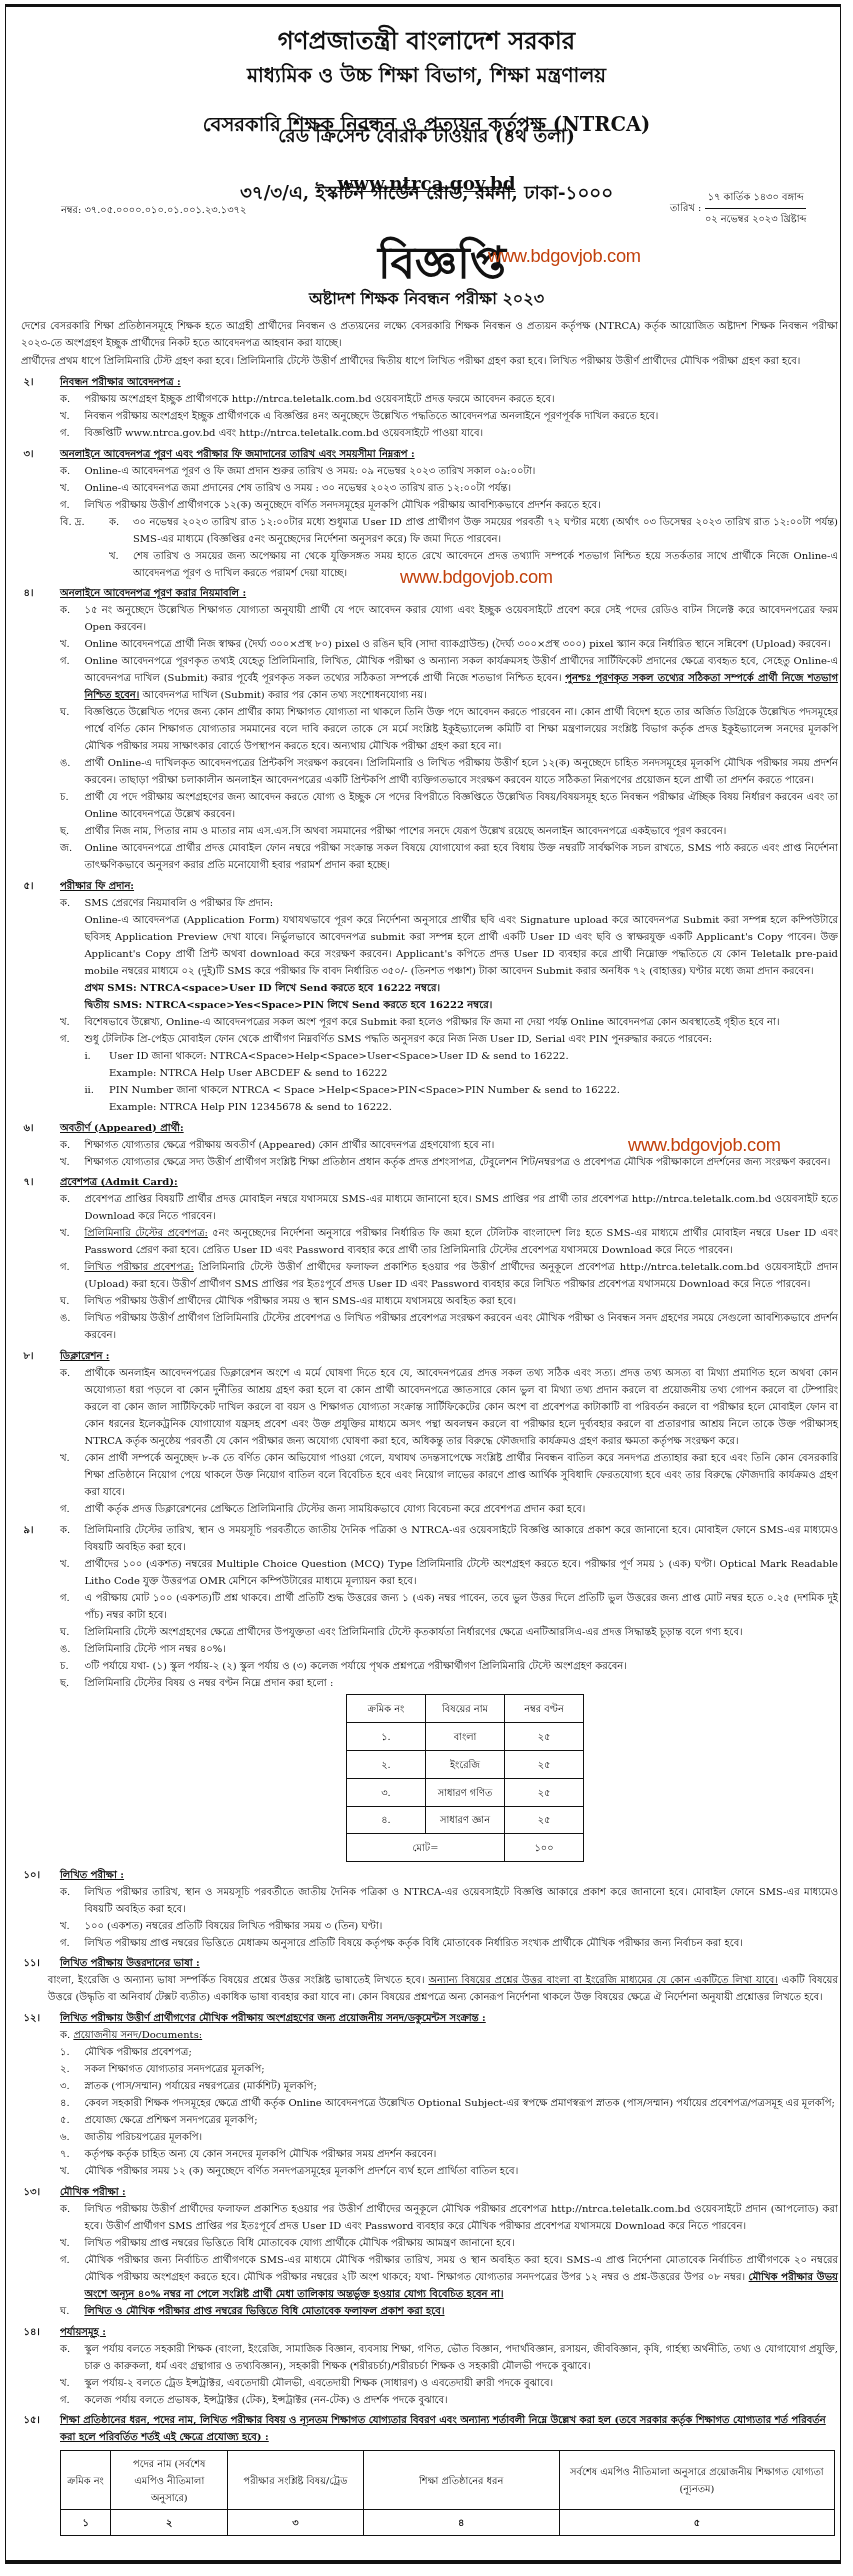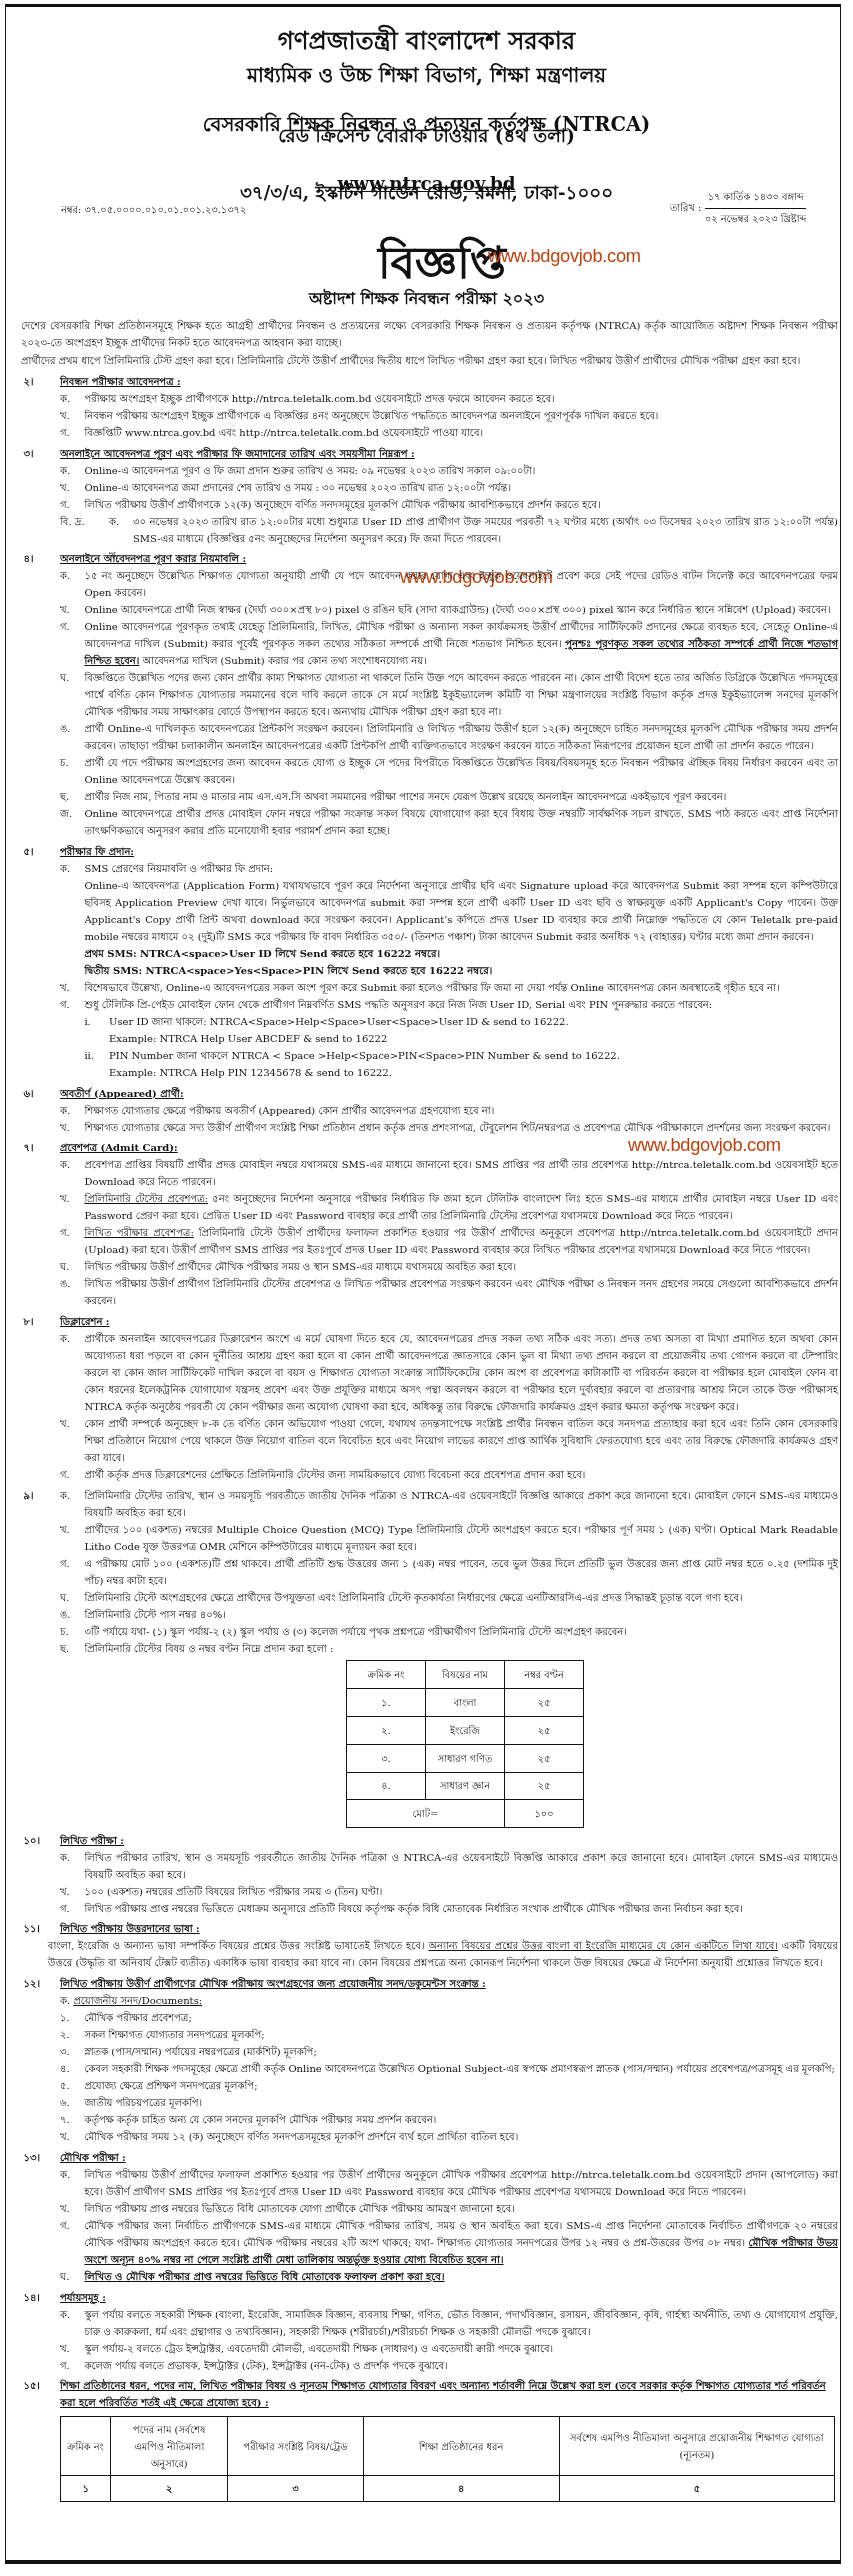--- a/index.html
+++ b/index.html
@@ -83,20 +83,21 @@
       <div class="item"><span class="m">ক.</span><span>Online-এ আবেদনপত্র পূরণ ও ফি জমা প্রদান শুরুর তারিখ ও সময়: ০৯ নভেম্বর ২০২৩ তারিখ সকাল ০৯:০০টা।</span></div>
       <div class="item"><span class="m">খ.</span><span>Online-এ আবেদনপত্র জমা প্রদানের শেষ তারিখ ও সময় : ৩০ নভেম্বর ২০২৩ তারিখ রাত ১২:০০টা পর্যন্ত।</span></div>
       <div class="item"><span class="m">গ.</span><span>লিখিত পরীক্ষায় উত্তীর্ণ প্রার্থীগণকে ১২(ক) অনুচ্ছেদে বর্ণিত সনদসমূহের মূলকপি মৌখিক পরীক্ষায় আবশ্যিকভাবে প্রদর্শন করতে হবে।</span></div>
       <div class="item" style="padding-left:73px;">
         <span class="m">বি. দ্র.</span>
         <span class="m" style="left:49px;">ক.</span>
         <span>৩০ নভেম্বর ২০২৩ তারিখ রাত ১২:০০টার মধ্যে শুধুমাত্র User ID প্রাপ্ত প্রার্থীগণ উক্ত সময়ের পরবর্তী ৭২ ঘণ্টার মধ্যে (অর্থাৎ ০৩ ডিসেম্বর ২০২৩ তারিখ রাত ১২:০০টা পর্যন্ত) SMS-এর মাধ্যমে (বিজ্ঞপ্তির ৫নং অনুচ্ছেদের নির্দেশনা অনুসরণ করে) ফি জমা দিতে পারবেন।</span>
       </div>
       <div class="item" style="padding-left:73px;">
         <span class="m" style="left:49px;">খ.</span>
+        <span>শেষ তারিখ ও সময়ের জন্য অপেক্ষায় না থেকে যুক্তিসঙ্গত সময় হাতে রেখে আবেদনে প্রদত্ত তথ্যাদি সম্পর্কে শতভাগ নিশ্চিত হয়ে সতর্কতার সাথে প্রার্থীকে নিজে Online-এ আবেদনপত্র পূরণ ও দাখিল করতে পরামর্শ দেয়া যাচ্ছে।</span>
       </div>
     </div>
 
     <div class="sec">
       <span class="num">৪।</span>
       <div class="title">অনলাইনে আবেদনপত্র পূরণ করার নিয়মাবলি :</div>
       <div class="item"><span class="m">ক.</span><span>১৫ নং অনুচ্ছেদে উল্লেখিত শিক্ষাগত যোগ্যতা অনুযায়ী প্রার্থী যে পদে আবেদন করার যোগ্য এবং ইচ্ছুক ওয়েবসাইটে প্রবেশ করে সেই পদের রেডিও বাটন সিলেক্ট করে আবেদনপত্রের ফরম Open করবেন।</span></div>
       <div class="item"><span class="m">খ.</span><span>Online আবেদনপত্রে প্রার্থী নিজ স্বাক্ষর (দৈর্ঘ্য ৩০০×প্রস্থ ৮০) pixel ও রঙিন ছবি (সাদা ব্যাকগ্রাউন্ড) (দৈর্ঘ্য ৩০০×প্রস্থ ৩০০) pixel স্ক্যান করে নির্ধারিত স্থানে সন্নিবেশ (Upload) করবেন।</span></div>
       <div class="item"><span class="m">গ.</span><span>Online আবেদনপত্রে পূরণকৃত তথ্যই যেহেতু প্রিলিমিনারি, লিখিত, মৌখিক পরীক্ষা ও অন্যান্য সকল কার্যক্রমসহ উত্তীর্ণ প্রার্থীদের সার্টিফিকেট প্রদানের ক্ষেত্রে ব্যবহৃত হবে, সেহেতু Online-এ আবেদনপত্র দাখিল (Submit) করার পূর্বেই পূরণকৃত সকল তথ্যের সঠিকতা সম্পর্কে প্রার্থী নিজে শতভাগ নিশ্চিত হবেন।</span> <span class="ul">পুনশ্চঃ পূরণকৃত সকল তথ্যের সঠিকতা সম্পর্কে প্রার্থী নিজে শতভাগ নিশ্চিত হবেন।</span> <span>আবেদনপত্র দাখিল (Submit) করার পর কোন তথ্য সংশোধনযোগ্য নয়।</span></div>
       <div class="item"><span class="m">ঘ.</span><span>বিজ্ঞপ্তিতে উল্লেখিত পদের জন্য কোন প্রার্থীর কাম্য শিক্ষাগত যোগ্যতা না থাকলে তিনি উক্ত পদে আবেদন করতে পারবেন না। কোন প্রার্থী বিদেশ হতে তার অর্জিত ডিগ্রিকে উল্লেখিত পদসমূহের পার্শ্বে বর্ণিত কোন শিক্ষাগত যোগ্যতার সমমানের বলে দাবি করলে তাকে সে মর্মে সংশ্লিষ্ট ইকুইভ্যালেন্স কমিটি বা শিক্ষা মন্ত্রণালয়ের সংশ্লিষ্ট বিভাগ কর্তৃক প্রদত্ত ইকুইভ্যালেন্স সনদের মূলকপি মৌখিক পরীক্ষার সময় সাক্ষাৎকার বোর্ডে উপস্থাপন করতে হবে। অন্যথায় মৌখিক পরীক্ষা গ্রহণ করা হবে না।</span></div>

